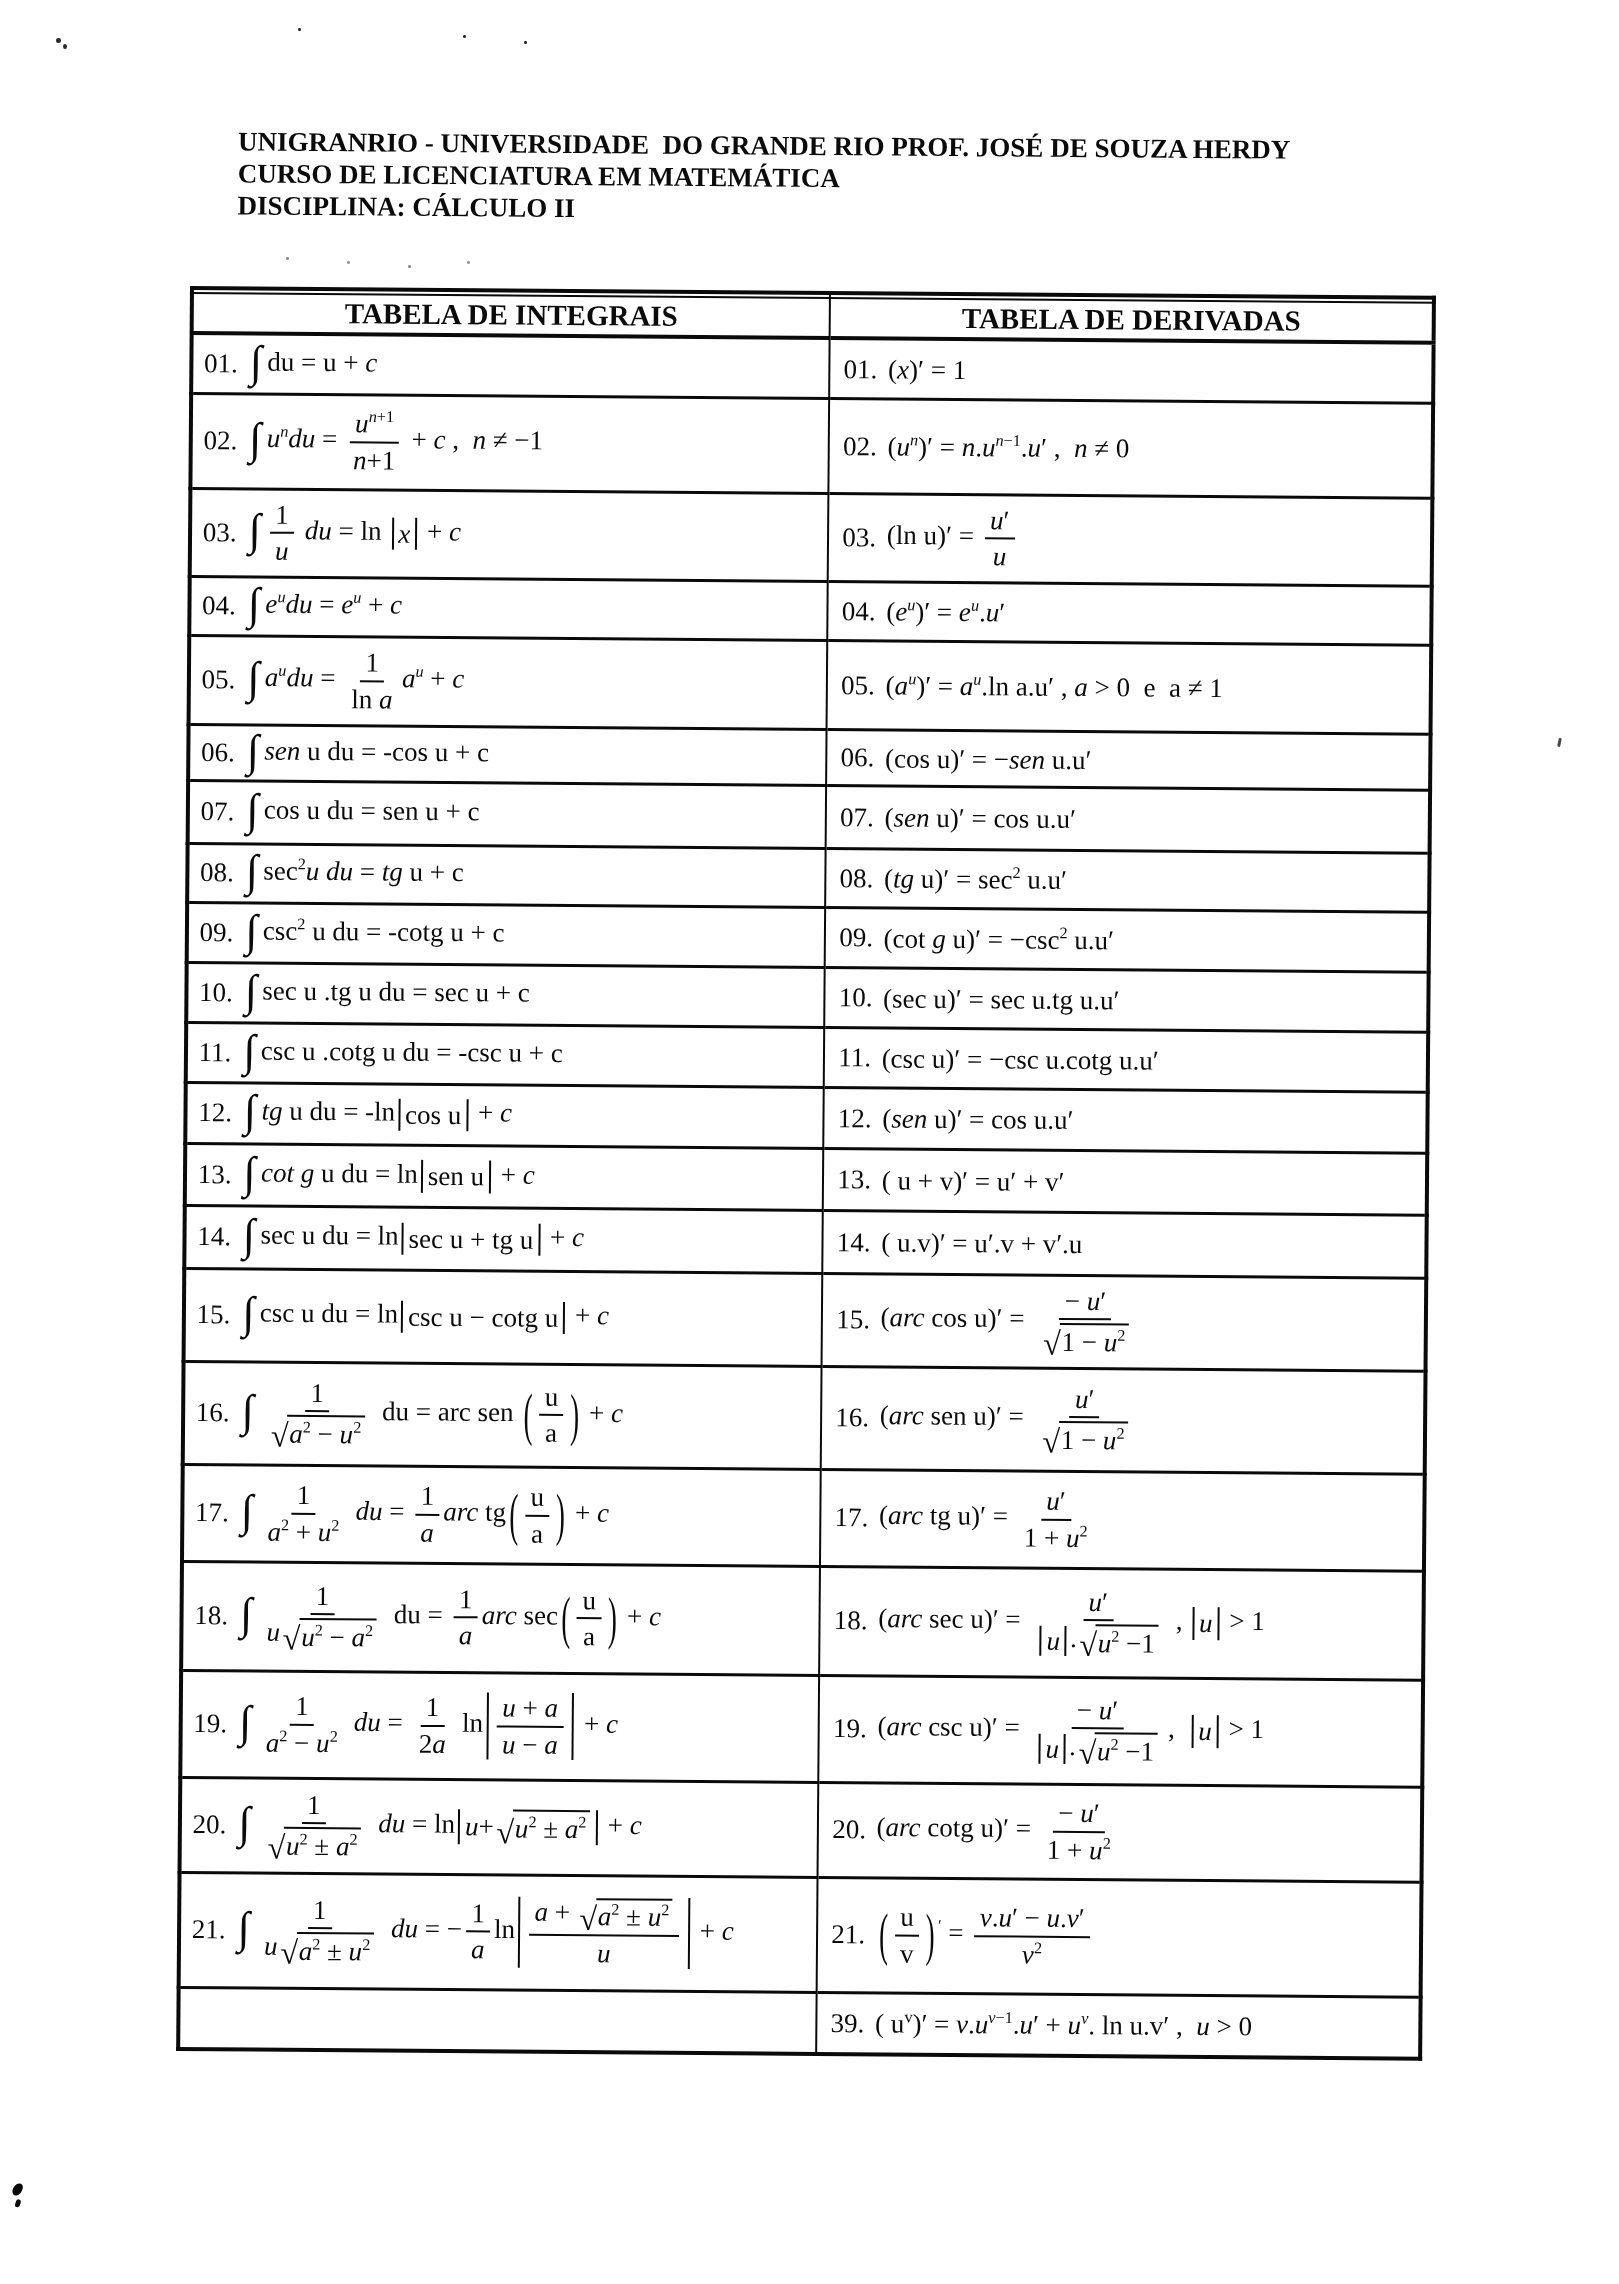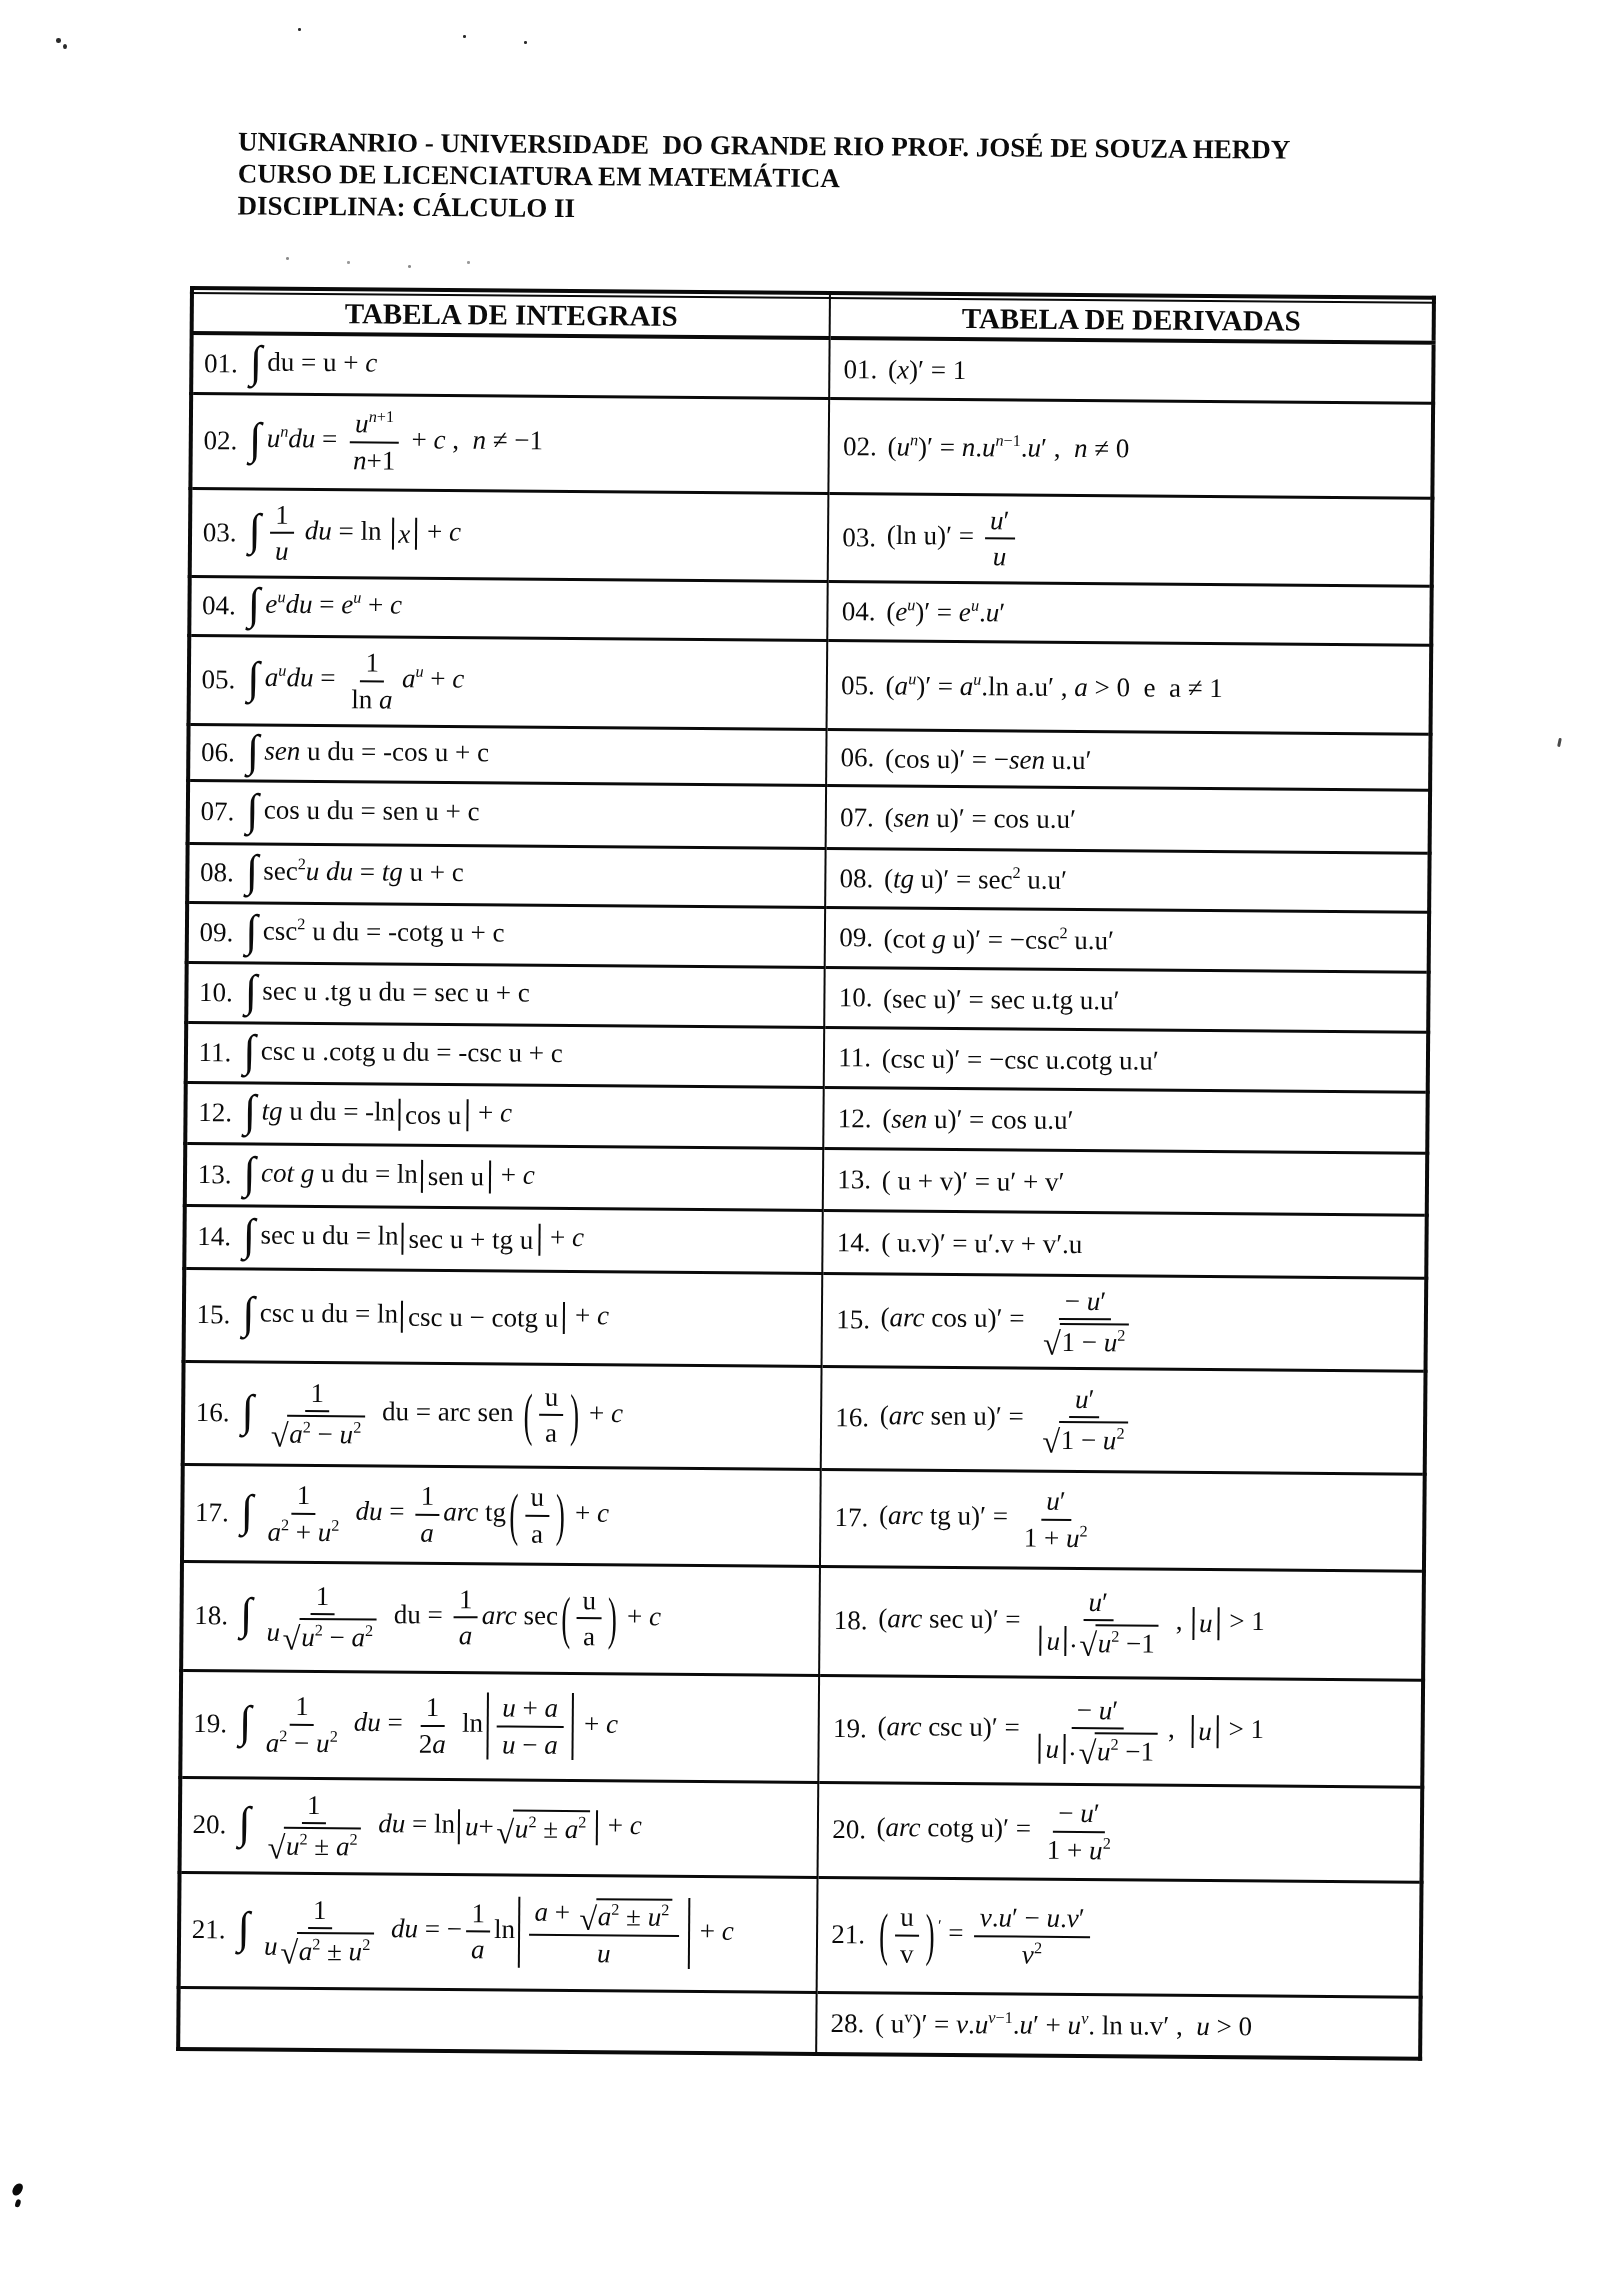--- a/index.html
+++ b/index.html
@@ -301,21 +301,21 @@
                       <span class="fd">v</span>
                     </span></span>
                   <span class="bp">)</span>
                 </span><span class="sup">′</span> = <span class="fr">
                   <span class="fn"><i class="vi">v</i>.<i class="vi">u</i>′ − <i class="vi">u</i>.<i class="vi">v</i>′</span>
                   <span class="fd"><i class="vi">v</i><span class="sup">2</span></span>
                 </span></span></td>
           </tr>
           <tr style="height: 62px;">
             <td class="cell cl"><span class="rownum"></span><span class="formula"></span></td>
-            <td class="cell cr"><span class="rownum">28.</span><span class="formula">( u<span class="sup">v</span>)′ = <i class="vi">v</i>.<i class="vi">u</i><span class="sup"><i class="vi">v</i>−1</span>.<i class="vi">u</i>′ + <i class="vi">u</i><span class="sup"><i class="vi">v</i></span>. ln u.v′ , &nbsp;<i class="vi">u</i> &gt; 0</span></td>
+            <td class="cell cr"><span class="rownum">39.</span><span class="formula">( u<span class="sup">v</span>)′ = <i class="vi">v</i>.<i class="vi">u</i><span class="sup"><i class="vi">v</i>−1</span>.<i class="vi">u</i>′ + <i class="vi">u</i><span class="sup"><i class="vi">v</i></span>. ln u.v′ , &nbsp;<i class="vi">u</i> &gt; 0</span></td>
           </tr>
         </tbody>
     </table>
 
   </div>
 
   <div class="speck s1"></div>
   <div class="speck s2"></div>
   <div class="speck s3"></div>
   <div class="speck s4"></div>

